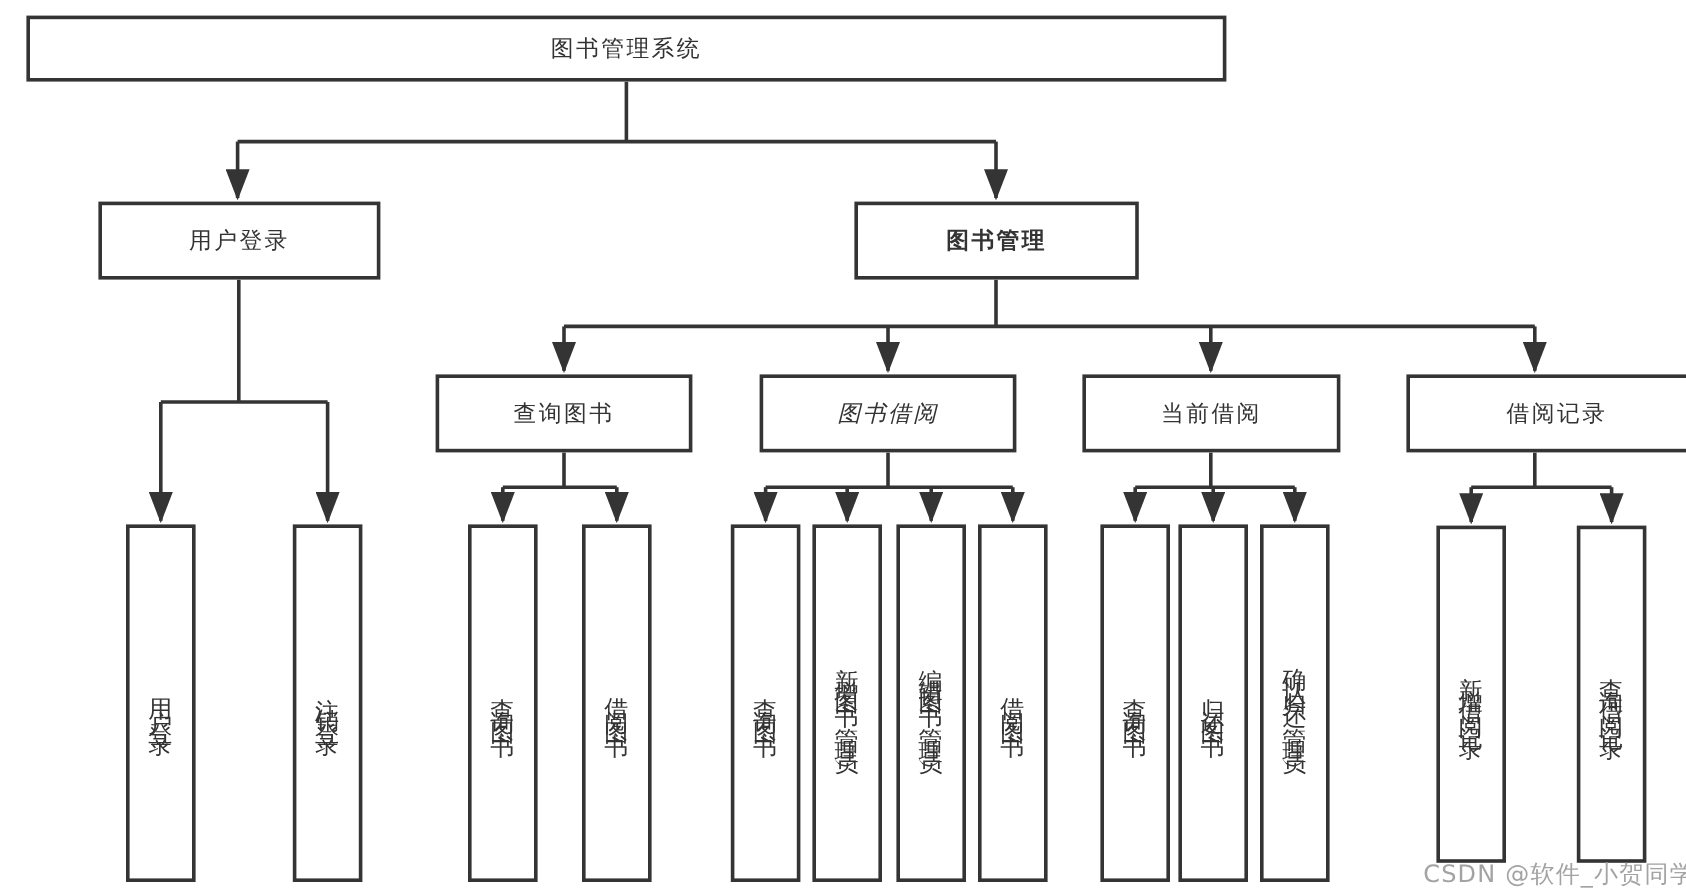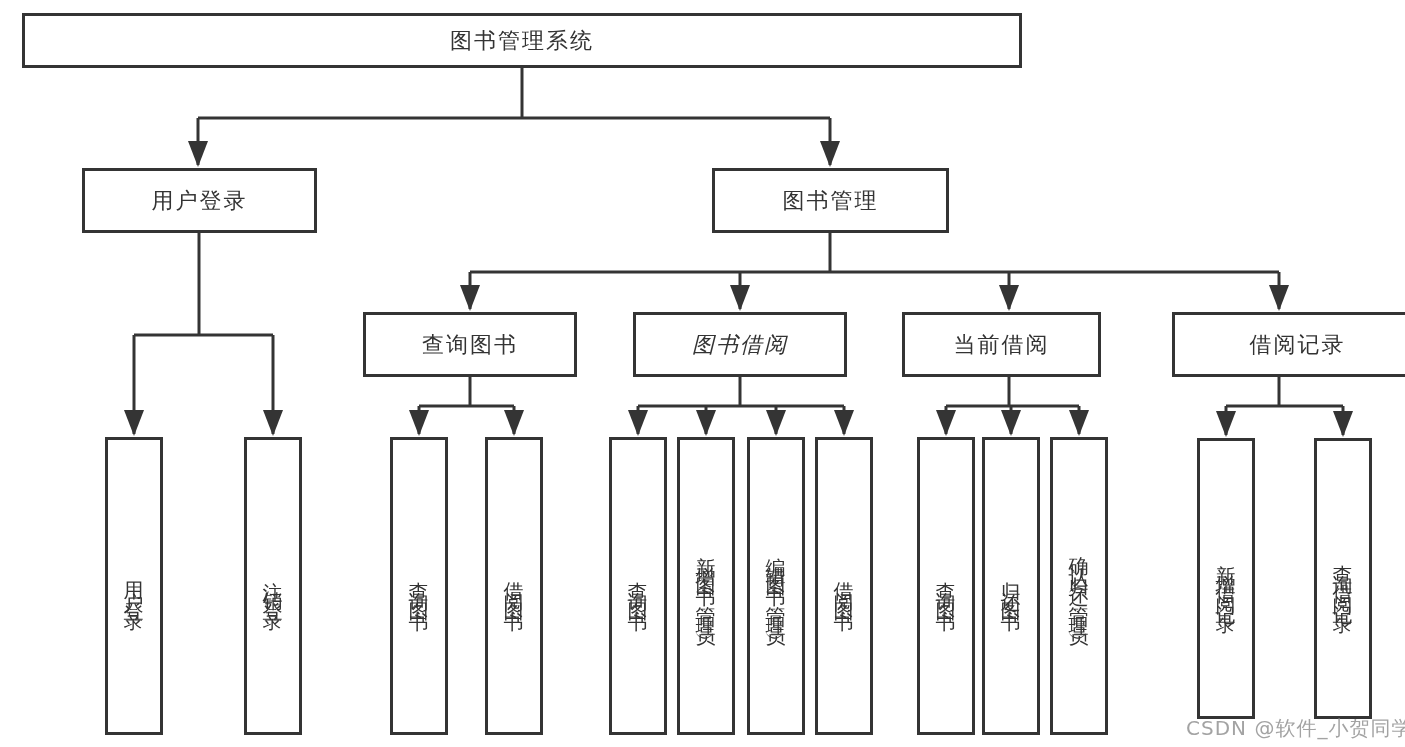--- a/index.html
+++ b/index.html
@@ -30,21 +30,21 @@
     position: absolute;
     border: 3px solid var(--line);
     background: #ffffff;
     display: flex;
     align-items: center;
     justify-content: center;
     color: var(--text);
     z-index: 2;
   }
   .hlabel {
-    font-size: 22px;
+    font-size: 19px;
     letter-spacing: 2px;
     white-space: nowrap;
   }
   .vbox .vlabel {
     writing-mode: vertical-rl;
     text-orientation: mixed;
     font-size: 20px;
     line-height: 1;
     letter-spacing: 10px;
     white-space: nowrap;
@@ -113,31 +113,31 @@
     <path d="M1343 406 V435" marker-end="url(#ah)"></path>
   </svg>
 
   <div class="box" style="left:22px; top:13px; width:1000px; height:55px;">
     <span class="hlabel">图书管理系统</span>
   </div>
 
   <div class="box" style="left:82px; top:168px; width:235px; height:65px;">
     <span class="hlabel">用户登录</span>
   </div>
-  <div class="box" style="left:712px; top:168px; width:237px; height:65px;">
+  <div class="box" style="left:712px; top:168px; width:237px; height:65px;font-weight:bold;">
     <span class="hlabel">图书管理</span>
   </div>
 
   <div class="box" style="left:363px; top:312px; width:214px; height:65px;">
     <span class="hlabel">查询图书</span>
   </div>
   <div class="box" style="left:633px; top:312px; width:214px; height:65px;font-style:italic;">
     <span class="hlabel">图书借阅</span>
   </div>
-  <div class="box" style="left:902px; top:312px; width:199px; height:65px;">
+  <div class="box" style="left:902px; top:312px; width:215px; height:65px;">
     <span class="hlabel">当前借阅</span>
   </div>
   <div class="box" style="left:1172px; top:312px; width:251px; height:65px;">
     <span class="hlabel">借阅记录</span>
   </div>
 
   <div class="box vbox" style="left:105px; top:437px; width:58px; height:298px;">
     <span class="vlabel">用户登录</span>
   </div>
   <div class="box vbox" style="left:244px; top:437px; width:58px; height:298px;">

